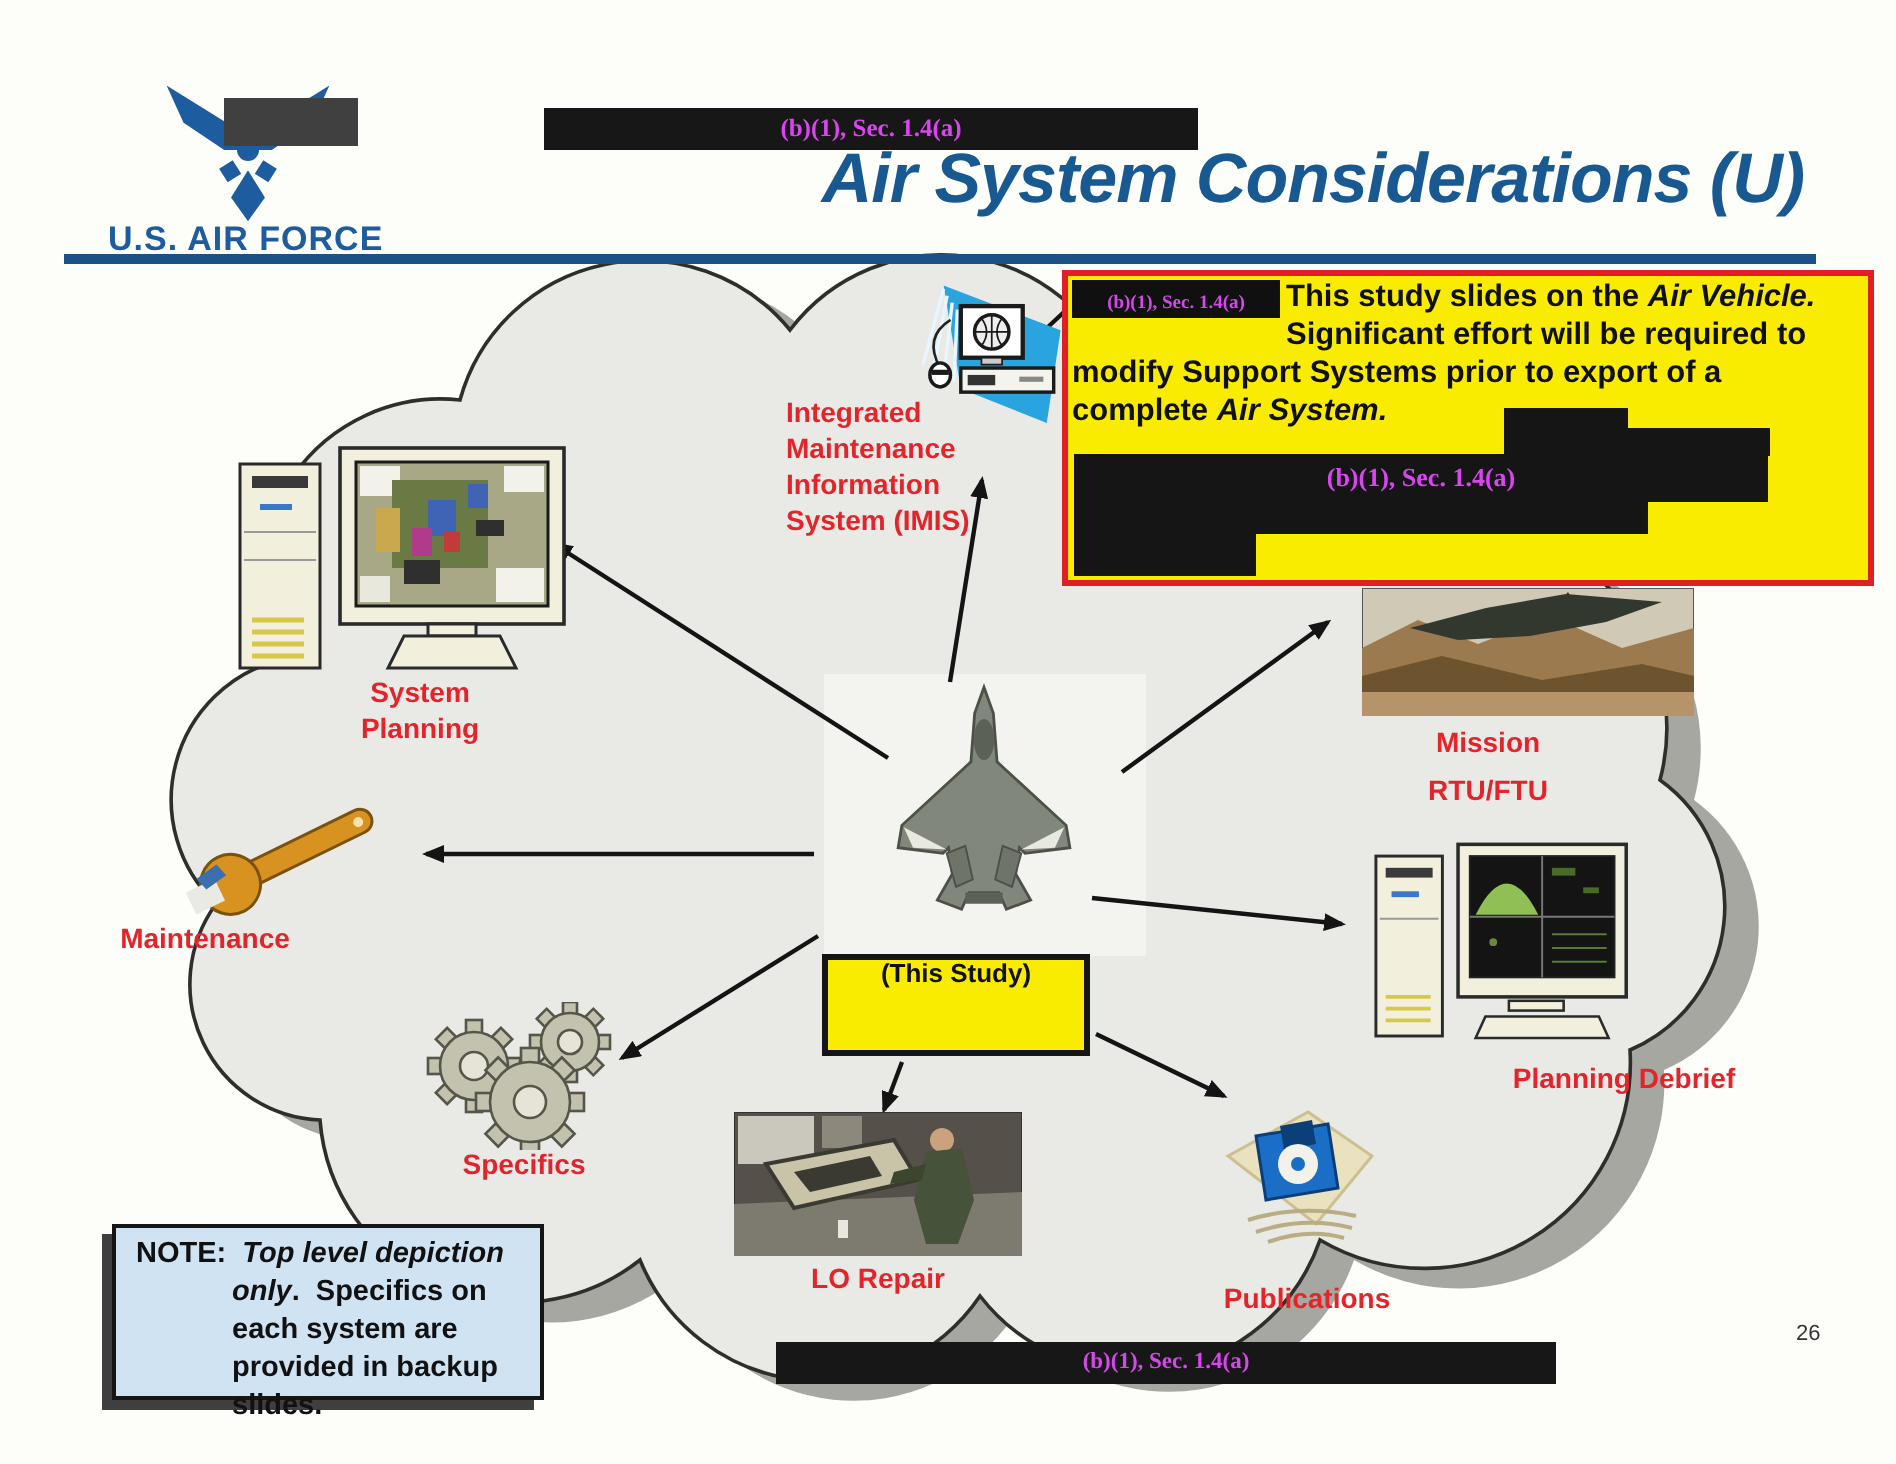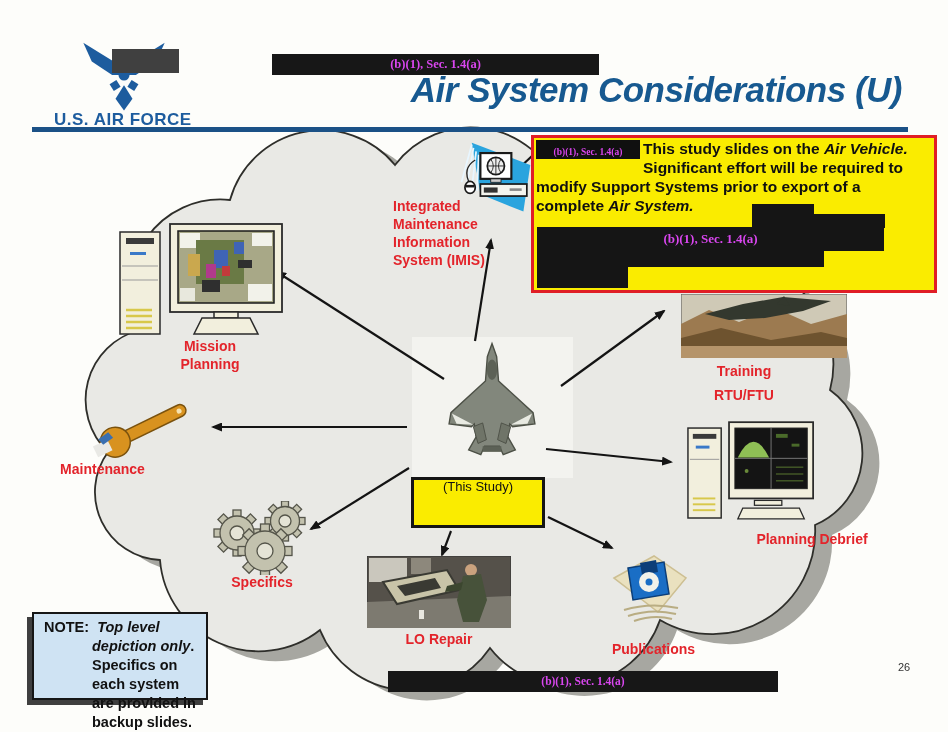--- a/index.html
+++ b/index.html
@@ -46,24 +46,24 @@
   .co-redB {left:3px;top:89px;width:347px;height:24px;text-align:center;}
   .co-redB .redaction-text{font-size:13px;line-height:24px;}
   .co-redC {left:3px;top:113px;width:287px;height:16px;}
   .co-redD {left:3px;top:129px;width:91px;height:21px;}
 
   
   .center-bg{position:absolute;left:412px;top:337px;width:161px;height:141px;background:#f3f3ef;z-index:2;}
   .air-vehicle-box{position:absolute;left:411px;top:477px;width:134px;height:51px;box-sizing:border-box;
                    background:var(--callout-yellow);border:3px solid #151515;z-index:5;text-align:center;}
   .av-title{font-size:21px;font-weight:bold;text-decoration:underline;color:#111;line-height:26px;}
-  .av-sub{font-size:13px;font-weight:normal;color:#111;line-height:14px;}
-
-  
-  .note-box{position:absolute;left:32px;top:612px;width:176px;height:88px;box-sizing:border-box;
+  .av-sub{font-size:13px;font-weight:bold;color:#111;line-height:14px;}
+
+  
+  .note-box{position:absolute;left:56px;top:612px;width:216px;height:88px;box-sizing:border-box;
             background:var(--note-blue-bg);border:2.5px solid #161616;box-shadow:-5px 5px 0 #3f3f3f;z-index:7;}
   .note-text{margin:4px 6px;font-size:14.5px;font-weight:bold;color:#111;line-height:19px;
              text-indent:-48px;padding-left:52px;white-space:pre-wrap;}
   .note-text .it{font-style:italic;}
 
   
   .bottom-redaction{position:absolute;left:388px;top:671px;width:390px;height:21px;
                     background:var(--redaction-black);z-index:6;text-align:center;}
   .bottom-redaction .redaction-text{font-size:11.5px;line-height:21px;}
   .page-number{position:absolute;left:898px;top:661px;font-size:11px;color:#333;z-index:6;}
@@ -191,21 +191,21 @@
     <rect x="96" y="28" width="14" height="18" fill="#3f64b5"></rect>
     <rect x="116" y="20" width="10" height="12" fill="#3f64b5"></rect>
     <rect x="88" y="42" width="10" height="14" fill="#b03a8c"></rect>
     <rect x="104" y="44" width="8" height="10" fill="#c23b3b"></rect>
     <rect x="70" y="32" width="12" height="22" fill="#caa84e"></rect>
     <rect x="84" y="58" width="18" height="12" fill="#2f2f2f"></rect>
     <rect x="120" y="38" width="14" height="8" fill="#2f2f2f"></rect>
     <rect x="96" y="90" width="24" height="6" fill="#f2efdd" stroke="#2a2a2a" stroke-width="1.5"></rect>
     <polygon points="84,96 132,96 140,112 76,112" fill="#f2efdd" stroke="#2a2a2a" stroke-width="1.5"></polygon>
   </svg>
-  <div class="node-label center-label" style="left:150px;top:337px;width:120px;">Mission
+  <div class="node-label center-label" style="left:150px;top:337px;width:120px;">System
 Planning</div>
 
   <svg class="node" style="left:90px;top:394px;width:112px;height:68px;" viewBox="0 0 112 68">
     <g transform="rotate(-26 50 35)">
       <rect x="30" y="30" width="70" height="12" rx="6" fill="#d8921f" stroke="#7a520e" stroke-width="1.5"></rect>
       <circle cx="22" cy="36" r="15" fill="#d8921f" stroke="#7a520e" stroke-width="1.5"></circle>
       <rect x="0" y="30" width="16" height="12" fill="#e9e9e5"></rect>
       <polygon points="8,26 20,24 22,31 10,33" fill="#3a6fb0"></polygon>
       <circle cx="93" cy="36" r="2.5" fill="#f6e2b0"></circle>
     </g>
@@ -319,21 +319,21 @@
   <div class="node-label center-label" style="left:742px;top:530px;width:140px;">Planning Debrief</div>
 
   <svg class="node" style="left:681px;top:294px;width:166px;height:64px;" viewBox="0 0 166 64">
     <rect x="0" y="0" width="166" height="64" fill="#cfc9b6" stroke="#555" stroke-width="1"></rect>
     <polygon points="0,30 28,16 58,28 94,14 130,30 166,20 166,64 0,64" fill="#9c7a50"></polygon>
     <polygon points="0,44 40,34 90,46 140,38 166,44 166,64 0,64" fill="#6e532f"></polygon>
     <rect x="0" y="52" width="166" height="12" fill="#b5946a"></rect>
     <polygon points="24,20 62,10 102,3 150,7 122,17 84,24 48,26" fill="#33382e"></polygon>
     <polygon points="96,10 103,2 109,12" fill="#33382e"></polygon>
   </svg>
-  <div class="node-label center-label" style="left:698px;top:362px;width:92px;">Training</div>
+  <div class="node-label center-label" style="left:698px;top:362px;width:92px;">Mission</div>
   <div class="node-label center-label" style="left:694px;top:386px;width:100px;">RTU/FTU</div>
 
   <div class="note-box">
     <p class="note-text"><span>NOTE:  </span><span class="it">Top level depiction only</span><span>.  Specifics on each system are provided in backup slides.</span></p>
   </div>
 
   <div class="bottom-redaction">
     <span class="redaction-text">(b)(1), Sec. 1.4(a)</span>
   </div>
   <div class="page-number">26</div>

